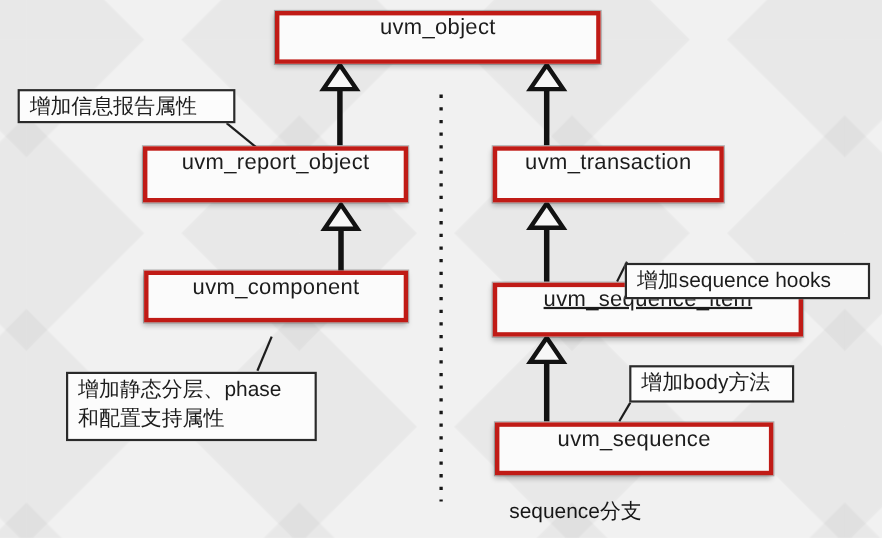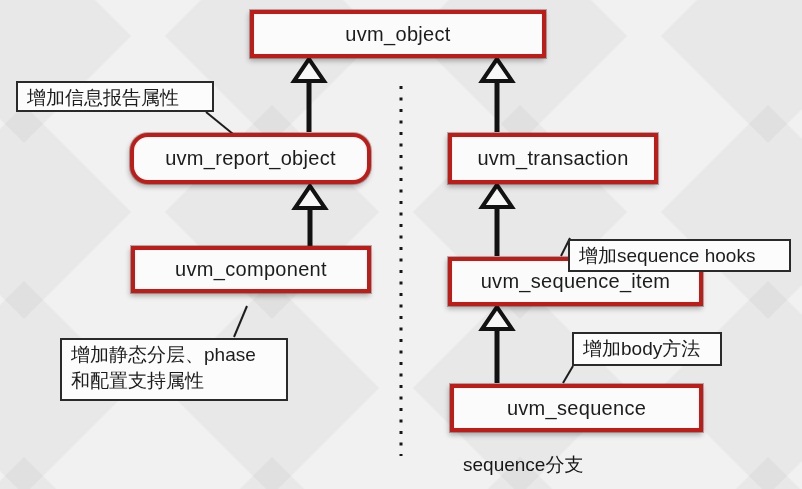--- a/index.html
+++ b/index.html
@@ -27,21 +27,20 @@
     left: 0; top: 0;
     width: 802px;
     height: 489px;
   }
   .cls-box {
     position: absolute;
     box-sizing: border-box;
     border: 4px solid #c01b16;
     background: #fbfbfb;
     display: flex;
-    align-items: center;
     justify-content: center;
     font-size: 20px;
     letter-spacing: 0.3px;
     white-space: nowrap;
     box-shadow: 0 0 0 1px rgba(55,55,55,0.35), -1px 3px 5px rgba(0,0,0,0.28);
   }
   .note-box {
     position: absolute;
     box-sizing: border-box;
     border: 2px solid #2a2a2a;
@@ -55,24 +54,24 @@
     white-space: nowrap;
   }
   .branch-label {
     position: absolute;
     font-size: 19px;
     white-space: nowrap;
     color: #161616;
   }
   
   #box-object          { left: 250px; top: 10px;  width: 296px; height: 48px; }
-  #box-report-object   { left: 130px; top: 133px; width: 241px; height: 51px; border-radius: 18px; }
+  #box-report-object   { left: 130px; top: 133px; width: 241px; height: 51px; }
   #box-component       { left: 131px; top: 246px; width: 240px; height: 47px; }
   #box-transaction     { left: 448px; top: 133px; width: 210px; height: 51px; }
-  #box-sequence-item   { left: 448px; top: 257px; width: 255px; height: 49px; }
+  #box-sequence-item   { left: 448px; top: 257px; width: 282px; height: 49px; text-decoration: underline; }
   #box-sequence        { left: 450px; top: 384px; width: 253px; height: 48px; }
   
   #note-report         { left: 16px;  top: 81px;  width: 198px; height: 31px; }
   #note-component      { left: 15px;  top: 338px; width: 228px; height: 63px; margin-left: 45px; }
   #note-sequence-item  { left: 568px; top: 205px; width: 223px; height: 33px; margin-top: 34px; }
   #note-sequence       { left: 572px; top: 332px; width: 150px; height: 34px; }
   
   #branch-component    { left: 140px; top: 452px; }
   #branch-sequence     { left: 463px; top: 452px; }
 </style>

